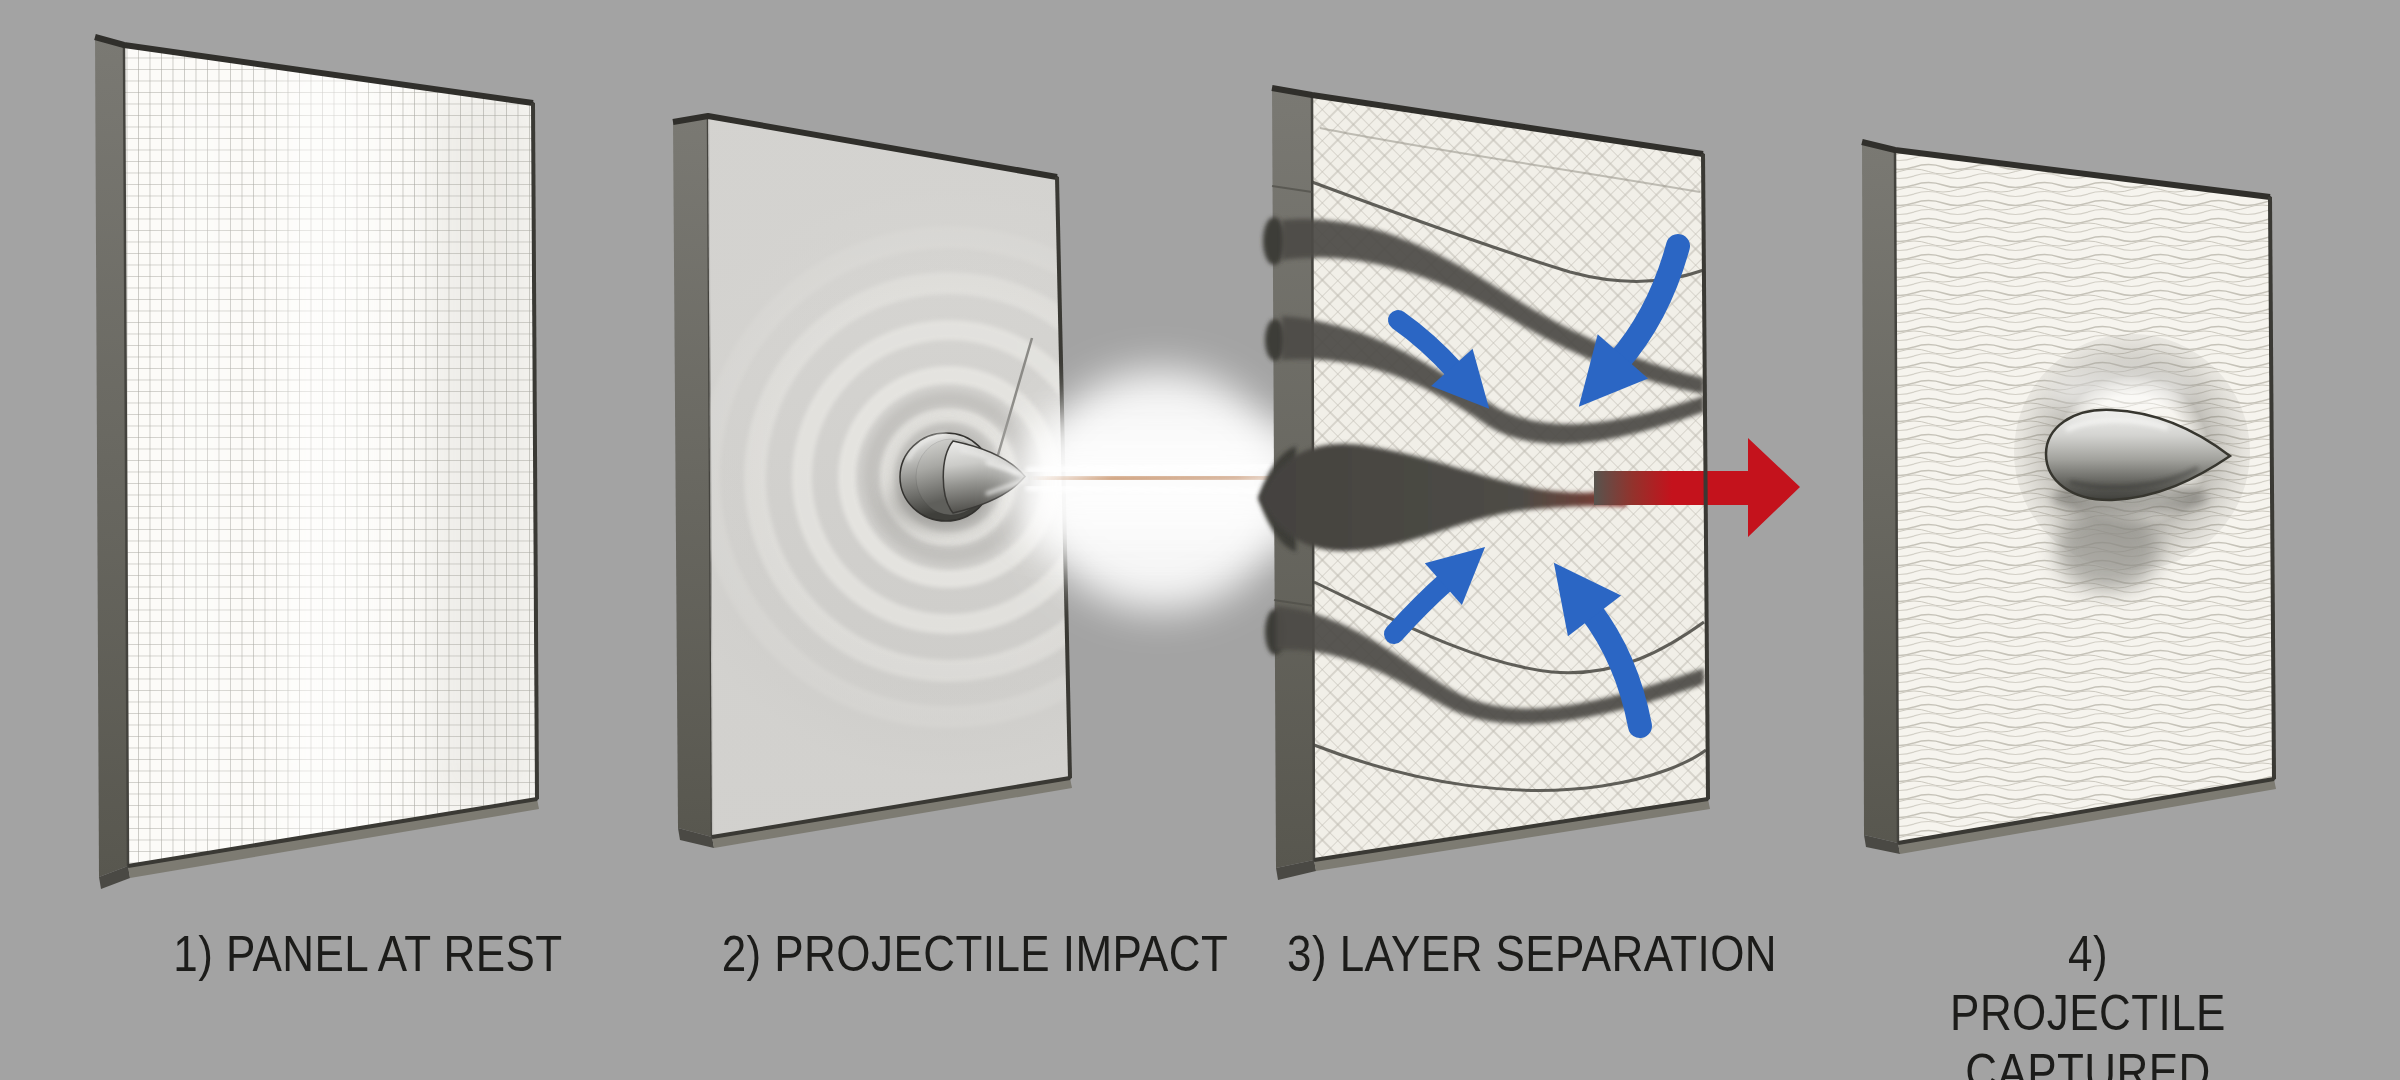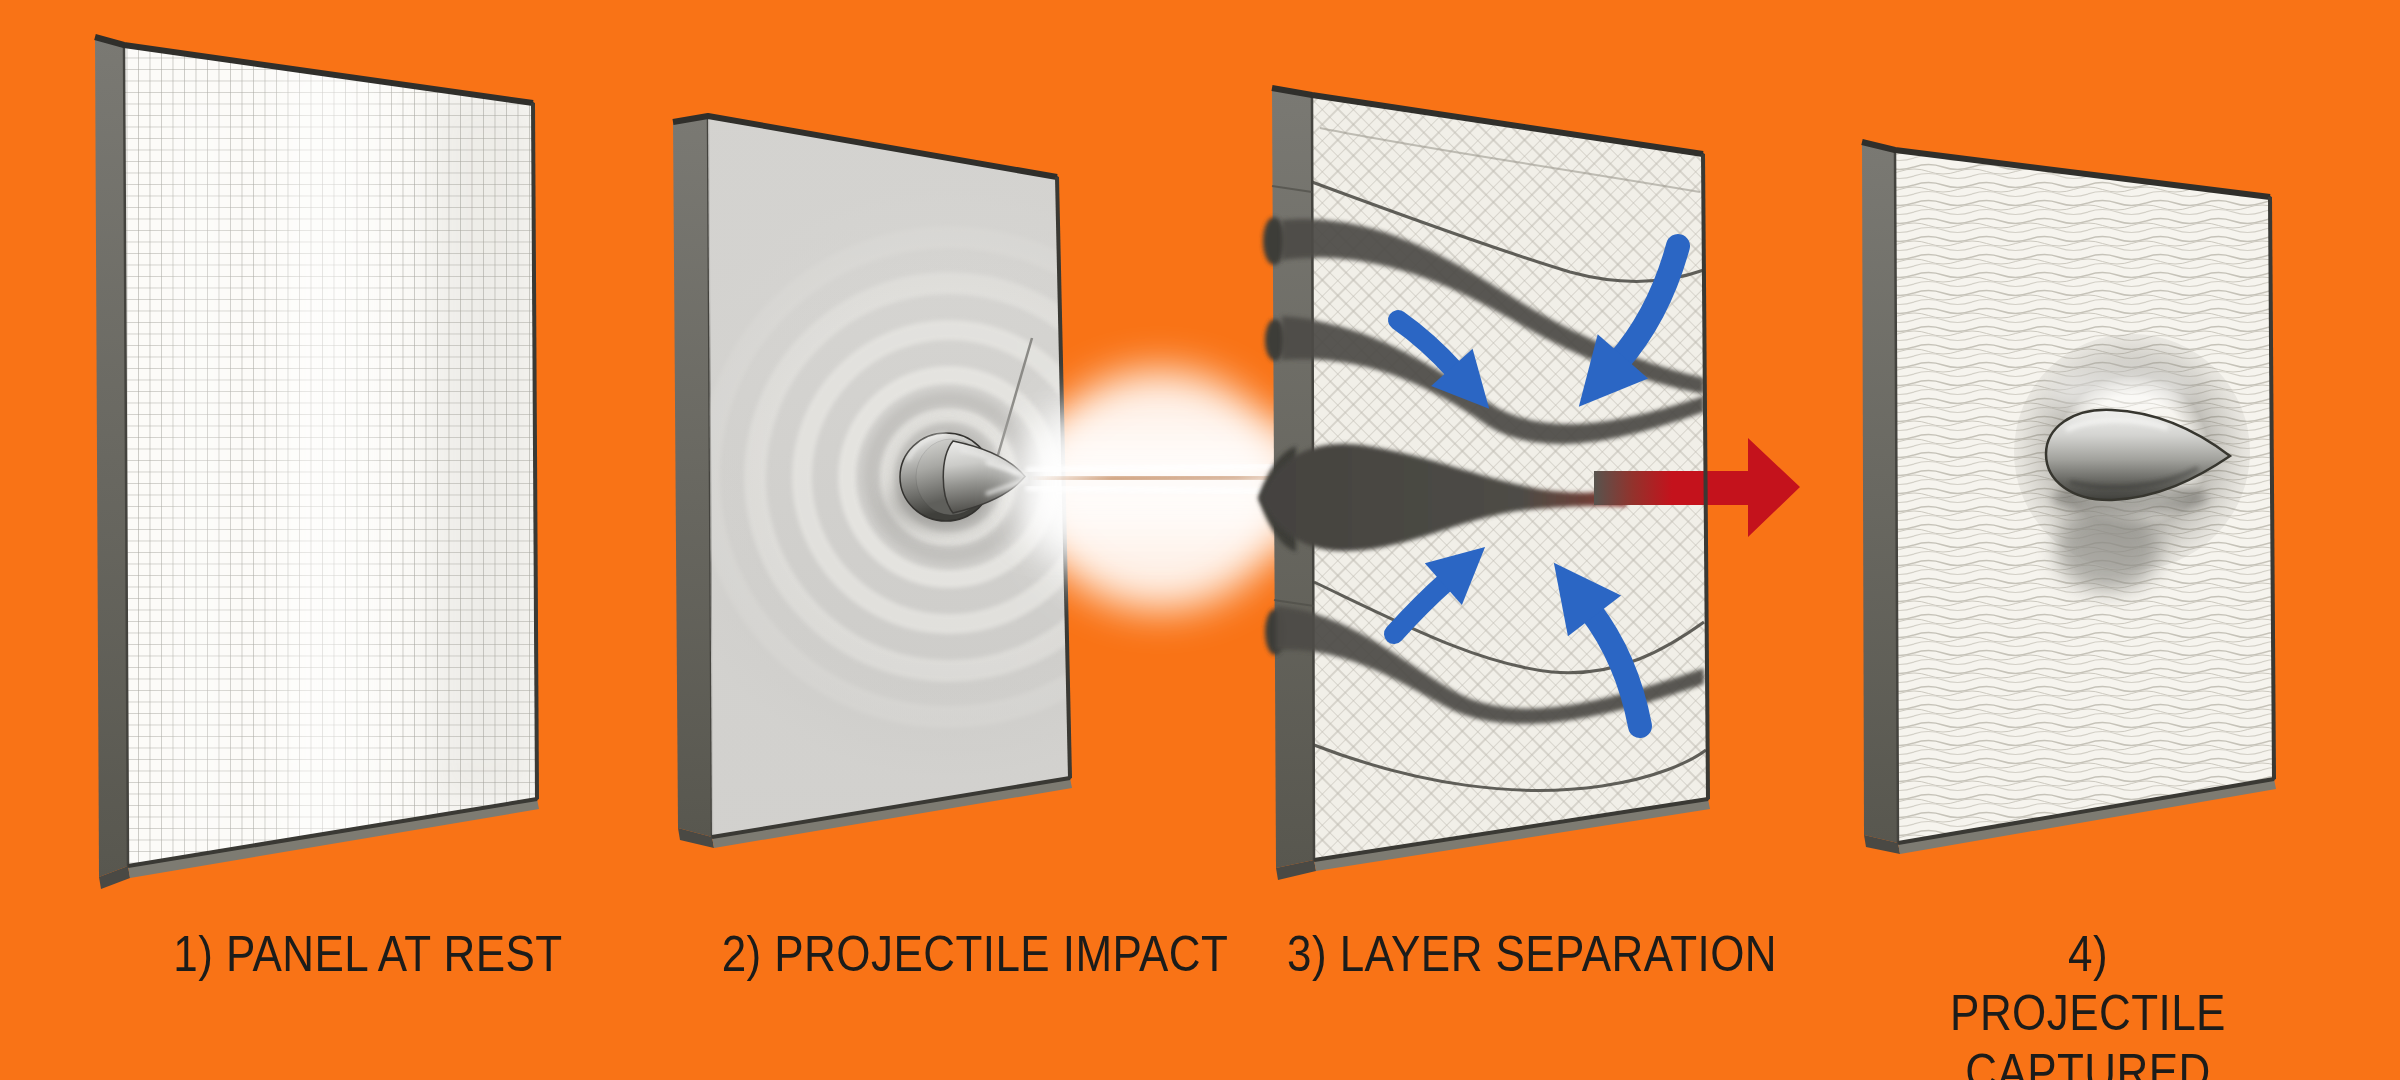--- a/index.html
+++ b/index.html
@@ -1,16 +1,16 @@
 <!DOCTYPE html>
 <html><head>
 <meta charset="utf-8">
 <style>
   html,body{margin:0;padding:0;background:#ffffff;}
-  .stage{position:relative;width:2400px;height:1080px;background:#f97316;overflow:hidden;
+  .stage{position:relative;width:2400px;height:1080px;background:#a3a3a3;overflow:hidden;
          font-family:"Liberation Sans", sans-serif;}
   .stage svg{position:absolute;left:0;top:0;}
   .caption{position:absolute;color:#1c1c1a;font-size:50px;line-height:1.18;text-align:center;
            transform:scaleX(.88);transform-origin:center;letter-spacing:.5px;white-space:normal;}
   .cap1{left:68px;top:925px;width:600px;}
   .cap2{left:655px;top:925px;width:640px;}
   .cap3{left:1212px;top:925px;width:640px;}
   .cap4{left:1923px;top:925px;width:330px;}
 </style>
 </head>

